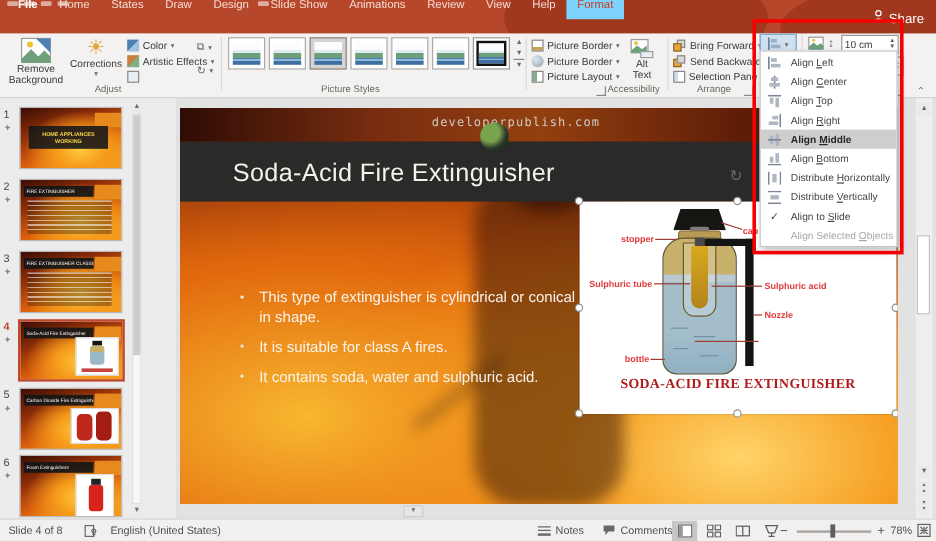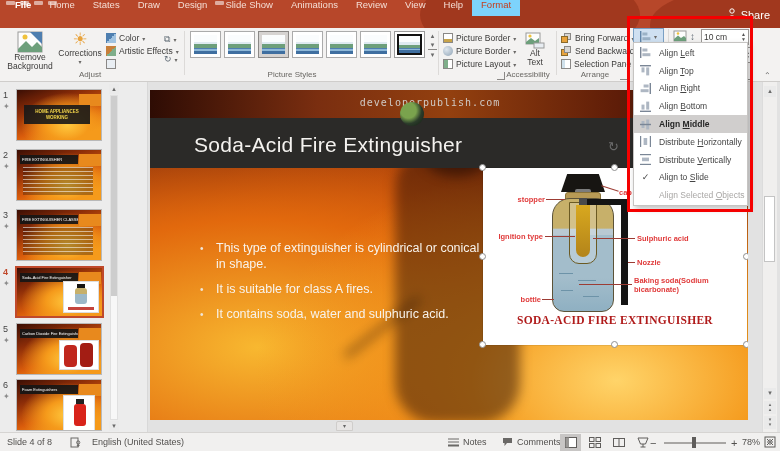--- a/index.html
+++ b/index.html
@@ -407,26 +407,25 @@
 
         <div class="dline" style="left:63px;top:31px;width:19px"></div>
         <div class="dline" style="left:62px;top:68px;width:30px"></div>
         <div class="dline" style="left:59px;top:131px;width:12px"></div>
         <div class="dline" style="left:118px;top:20px;width:18px;transform:rotate(18deg)"></div>
         <div class="dline" style="left:110px;top:70px;width:42px"></div>
         <div class="dline" style="left:145px;top:94px;width:7px"></div>
         <div class="dline" style="left:96px;top:116px;width:53px"></div>
 
         <div class="dlabel" style="left:20px;top:27px;width:42px;text-align:right">stopper</div>
-        <div class="dlabel" style="left:8px;top:64px;width:52px;text-align:right">Ignition type</div>
+        <div class="dlabel" style="left:8px;top:64px;width:52px;text-align:right">Sulphuric tube</div>
         <div class="dlabel" style="left:18px;top:127px;width:40px;text-align:right">bottle</div>
         <div class="dlabel" style="left:136px;top:20px">cap</div>
         <div class="dlabel" style="left:154px;top:66px">Sulphuric acid</div>
         <div class="dlabel" style="left:154px;top:90px">Nozzle</div>
-        <div class="dlabel" style="left:151px;top:108px;width:88px;white-space:normal;line-height:9px">Baking soda(Sodium bicarbonate)</div>
         <div id="caption">SODA-ACID FIRE EXTINGUISHER</div>
       </div>
 
       <div id="rotate">↻</div>
       <div class="hnd" style="left:329px;top:74px"></div>
       <div class="hnd" style="left:461px;top:74px"></div>
       <div class="hnd" style="left:593px;top:74px"></div>
       <div class="hnd" style="left:329px;top:163px"></div>
       <div class="hnd" style="left:593px;top:163px"></div>
       <div class="hnd" style="left:329px;top:251px"></div>
@@ -452,56 +451,66 @@
             <rect width="1.4" height="11" fill="#7a8696"></rect>
             <rect x="2.4" y="1.5" width="5" height="3" fill="#aeb7c3"></rect>
             <rect x="2.4" y="6.2" width="8" height="3" fill="#aeb7c3"></rect>
           </svg>
         </span>
       <span class="mi-t"><span>Align </span><u>L</u><span>eft</span></span>
     </div>
     <div class="mi">
       <span class="mi-ic">
           <svg width="11" height="11" viewBox="0 0 11 11">
+            <rect x="4.8" width="1.4" height="11" fill="#7a8696"></rect>
+            <rect x="2.5" y="1.5" width="6" height="3" fill="#aeb7c3"></rect>
+            <rect x="1" y="6.2" width="9" height="3" fill="#aeb7c3"></rect>
+          </svg>
+        </span>
+      <span class="mi-t"><span>Align </span><u>C</u><span>enter</span></span>
+    </div>
+    <div class="mi">
+      <span class="mi-ic">
+          <svg width="11" height="11" viewBox="0 0 11 11">
             <rect width="11" height="1.4" fill="#7a8696"></rect>
             <rect x="1.5" y="2.4" width="3" height="5" fill="#aeb7c3"></rect>
             <rect x="6.2" y="2.4" width="3" height="8" fill="#aeb7c3"></rect>
           </svg>
         </span>
       <span class="mi-t"><span>Align </span><u>T</u><span>op</span></span>
     </div>
     <div class="mi">
       <span class="mi-ic">
           <svg width="11" height="11" viewBox="0 0 11 11">
             <rect x="9.6" width="1.4" height="11" fill="#7a8696"></rect>
             <rect x="3.6" y="1.5" width="5" height="3" fill="#aeb7c3"></rect>
             <rect x="0.6" y="6.2" width="8" height="3" fill="#aeb7c3"></rect>
           </svg>
         </span>
       <span class="mi-t"><span>Align </span><u>R</u><span>ight</span></span>
     </div>
+    <div class="mi hl">
+      <span class="mi-ic">
+          <svg width="11" height="11" viewBox="0 0 11 11">
+            <rect x="1.5" y="2" width="3" height="7" fill="#aeb7c3"></rect>
+            <rect x="6.2" y="0.5" width="3" height="10" fill="#aeb7c3"></rect>
+            <rect y="4.8" width="11" height="1.4" fill="#7a8696"></rect>
+          </svg>
+        </span>
+      <span class="mi-t"><span>Align </span><u>M</u><span>iddle</span></span>
+    </div>
     <div class="mi">
       <span class="mi-ic">
           <svg width="11" height="11" viewBox="0 0 11 11">
             <rect y="9.6" width="11" height="1.4" fill="#7a8696"></rect>
             <rect x="1.5" y="3.6" width="3" height="5" fill="#aeb7c3"></rect>
             <rect x="6.2" y="0.6" width="3" height="8" fill="#aeb7c3"></rect>
           </svg>
         </span>
       <span class="mi-t"><span>Align </span><u>B</u><span>ottom</span></span>
-    </div>
-    <div class="mi hl">
-      <span class="mi-ic">
-          <svg width="11" height="11" viewBox="0 0 11 11">
-            <rect x="1.5" y="2" width="3" height="7" fill="#aeb7c3"></rect>
-            <rect x="6.2" y="0.5" width="3" height="10" fill="#aeb7c3"></rect>
-            <rect y="4.8" width="11" height="1.4" fill="#7a8696"></rect>
-          </svg>
-        </span>
-      <span class="mi-t"><span>Align </span><u>M</u><span>iddle</span></span>
     </div>
     <div class="mi">
       <span class="mi-ic">
           <svg width="11" height="11" viewBox="0 0 11 11">
             <rect width="1.2" height="11" fill="#7a8696"></rect>
             <rect x="9.8" width="1.2" height="11" fill="#7a8696"></rect>
             <rect x="3.6" y="2" width="3.6" height="7" fill="#aeb7c3"></rect>
           </svg>
         </span>
       <span class="mi-t"><span>Distribute </span><u>H</u><span>orizontally</span></span>

